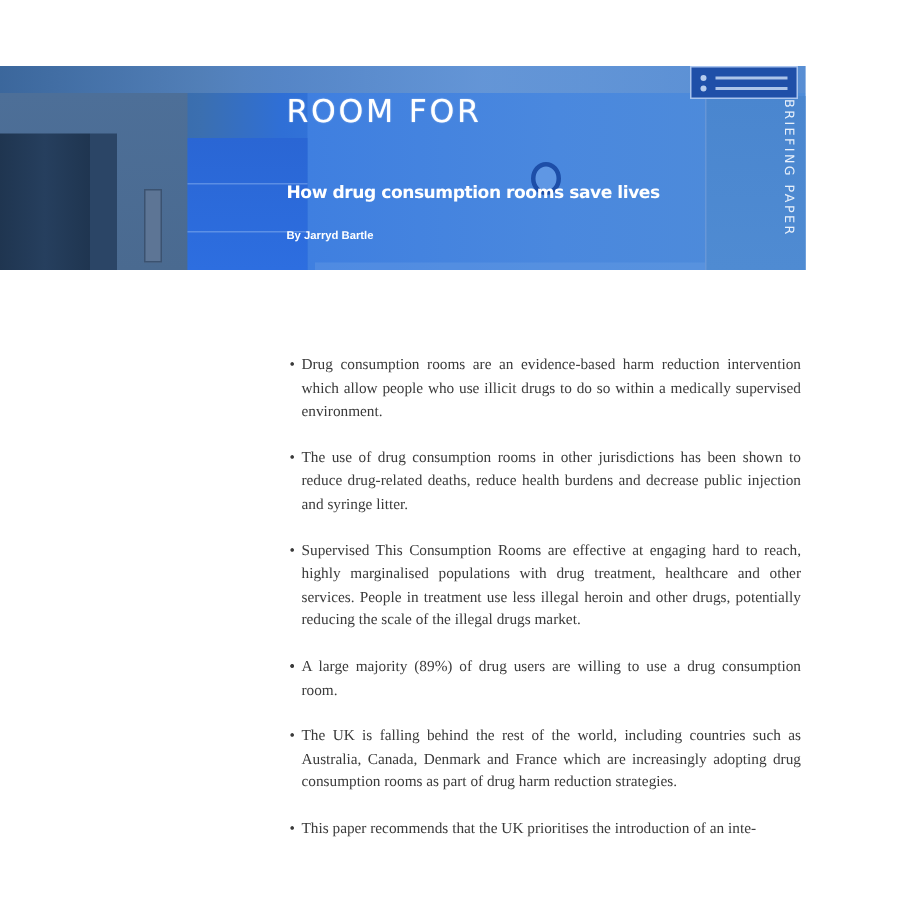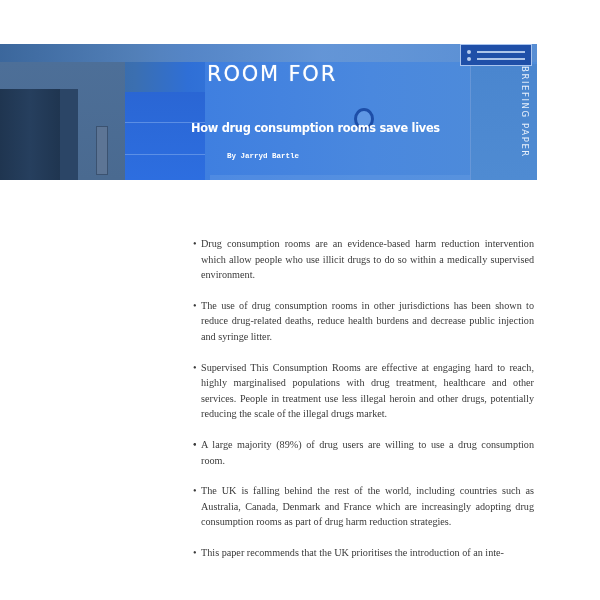--- a/index.html
+++ b/index.html
@@ -135,43 +135,42 @@
       left: 191px;
       color: #ffffff;
       font-family: "DejaVu Sans", sans-serif;
       font-size: 21px;
       font-weight: normal;
       letter-spacing: 1.8px;
       line-height: 24px;
       white-space: nowrap;
       text-shadow: 0 0 1px rgba(255,255,255,0.6);
     }
-    .banner .title-1 { top: 18px; margin-left: 16px; }
+    .banner .title-1 { top: 18px; }
     .banner .title-2 { top: 46px; }
     .banner .subtitle {
       position: absolute;
       left: 191px;
       top: 77px;
       color: #ffffff;
       font-family: "DejaVu Sans", sans-serif;
       font-size: 11.4px;
       font-weight: bold;
       letter-spacing: -0.3px;
       white-space: nowrap;
     }
     .banner .author {
       position: absolute;
       left: 191px;
       top: 108px;
       color: #ffffff;
-      font-family: Liberation Mono, monospace;
+      font-family: Liberation Sans, sans-serif;
       font-size: 7.5px;
       font-weight: bold;
       white-space: nowrap;
-      margin-left: 36px;
     }
     .banner .vertical-label {
       position: absolute;
       left: 518px;
       top: 22px;
       width: 12px;
       height: 110px;
       color: #e8f0fb;
       font-family: "DejaVu Sans", sans-serif;
       font-size: 8.5px;

